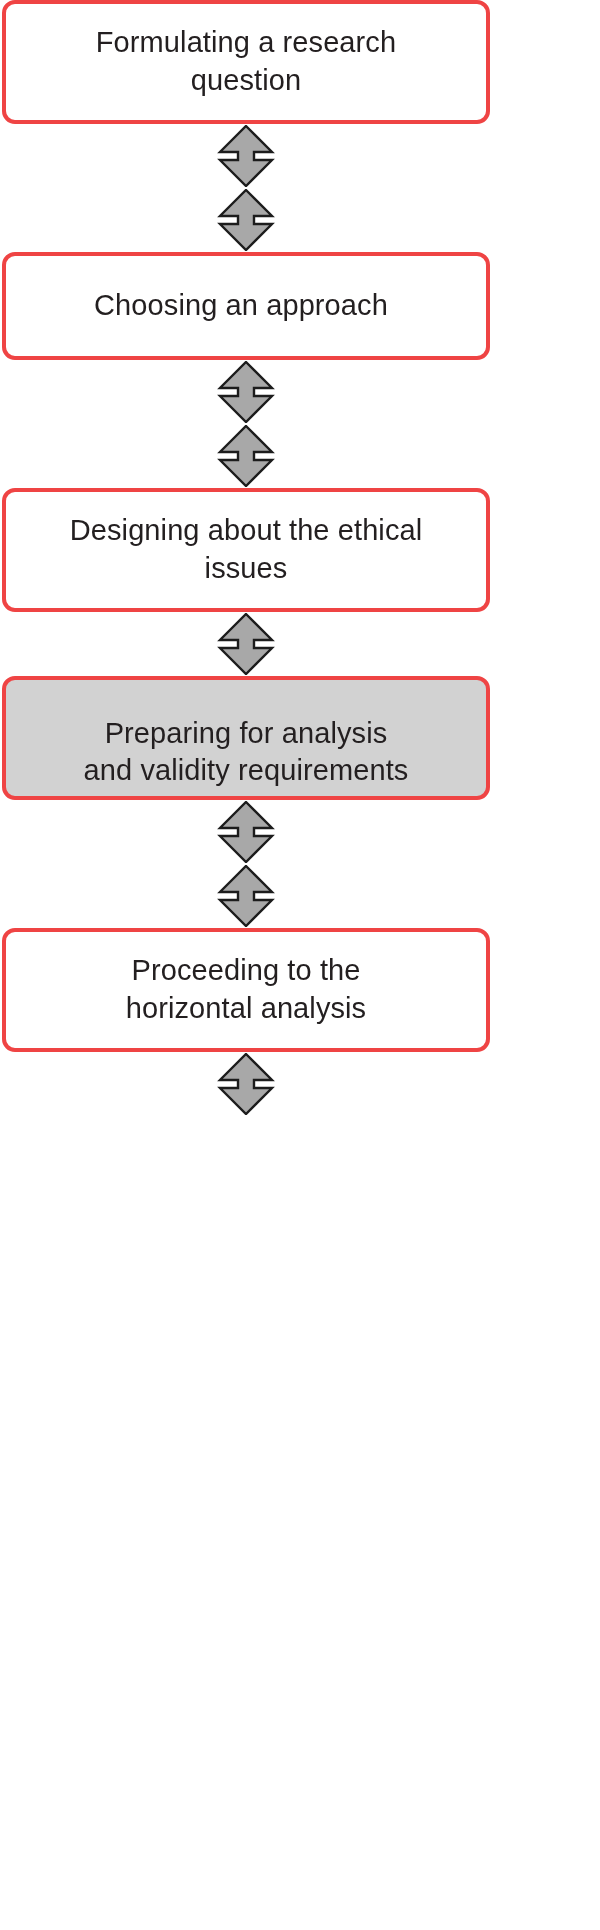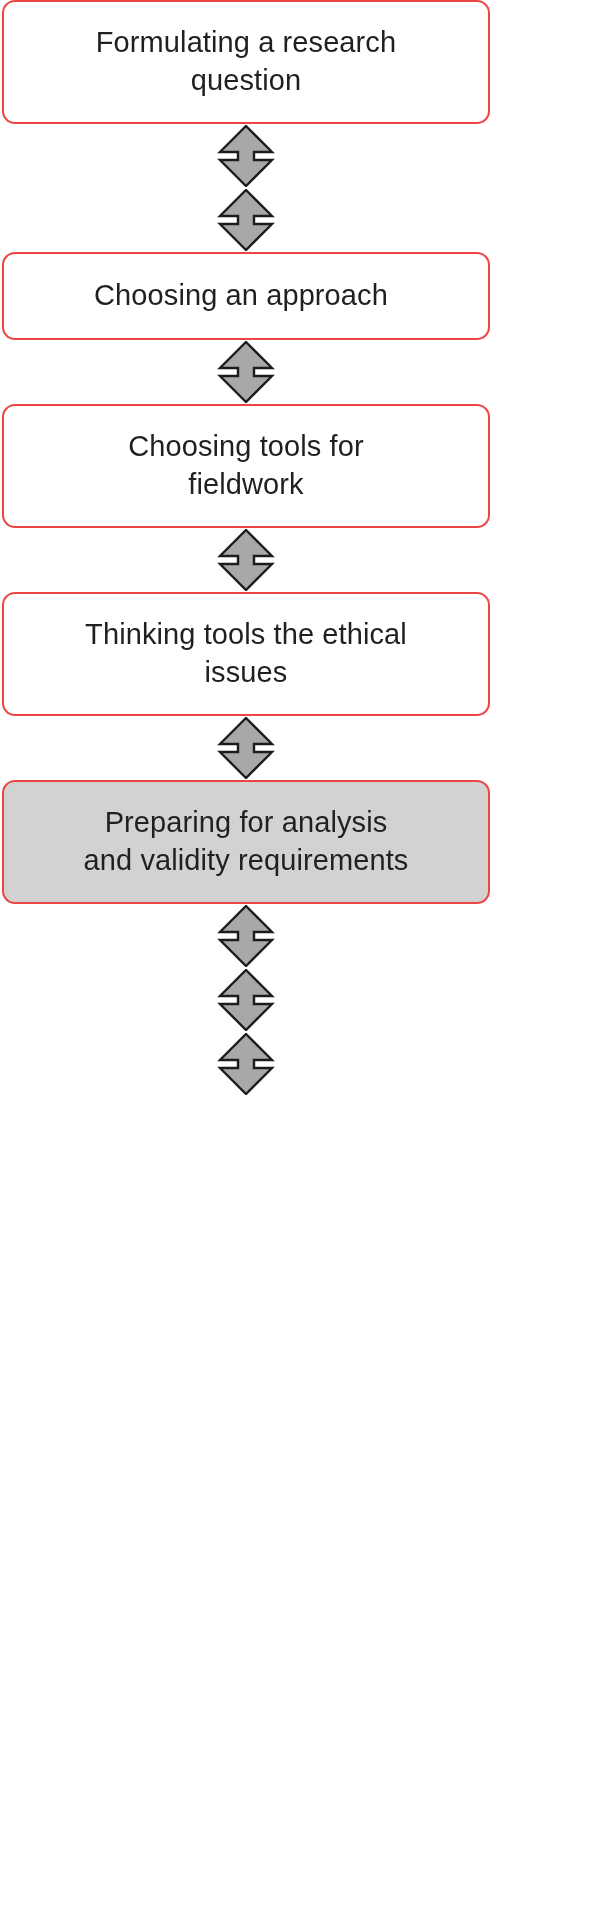--- a/index.html
+++ b/index.html
@@ -27,47 +27,48 @@
     top: 0;
     width: 488px;
     display: flex;
     flex-direction: column;
     align-items: stretch;
   }
 
   .node-box {
     box-sizing: border-box;
     width: 488px;
-    border: 2px solid #ef4444;
+    border: 4px solid #ef4444;
     border-radius: 13px;
     background: #ffffff;
     display: flex;
     align-items: center;
     justify-content: center;
     text-align: center;
     padding: 6px 18px;
   }
 
   .node-box.highlight {
     background: #d2d2d2;
+    align-items: flex-end;
   }
 
   .node-label {
     font-size: 29px;
     line-height: 1.30;
     color: #231f20;
     font-weight: 400;
     letter-spacing: 0.1px;
     white-space: pre-line;
     display: block;
   }
 
   
   .h-two  { height: 124px; }
-  .h-one  { height: 88px; padding-left: 8px; }
+  .h-one  { height: 108px; padding-left: 8px; }
 
   .connector {
     width: 488px;
     display: flex;
     align-items: center;
     justify-content: center;
   }
   .connector svg {
     display: block;
   }
@@ -101,33 +102,29 @@
     <div class="node-box h-one">
       <span class="node-label">Choosing an approach</span>
     </div>
 
     <div class="connector conn-tall">
       <svg width="62" height="62" viewBox="0 0 62 62">
         <polygon points="31,1 57,27 39,27 39,35 57,35 31,61 5,35 23,35 23,27 5,27" fill="#a8a8a8" stroke="#1c1c1c" stroke-width="2.4" stroke-linejoin="miter"></polygon>
       </svg>
     </div>
 
-    <div class="node-box h-two">
-      <span class="node-label">Choosing tools for
-fieldwork</span>
-    </div>
 
     <div class="connector conn-tall">
       <svg width="62" height="62" viewBox="0 0 62 62">
         <polygon points="31,1 57,27 39,27 39,35 57,35 31,61 5,35 23,35 23,27 5,27" fill="#a8a8a8" stroke="#1c1c1c" stroke-width="2.4" stroke-linejoin="miter"></polygon>
       </svg>
     </div>
 
     <div class="node-box h-two">
-      <span class="node-label">Thinking tools the ethical
+      <span class="node-label">Designing about the ethical
 issues</span>
     </div>
 
     <div class="connector conn-tall">
       <svg width="62" height="62" viewBox="0 0 62 62">
         <polygon points="31,1 57,27 39,27 39,35 57,35 31,61 5,35 23,35 23,27 5,27" fill="#a8a8a8" stroke="#1c1c1c" stroke-width="2.4" stroke-linejoin="miter"></polygon>
       </svg>
     </div>
 
     <div class="node-box h-two highlight">
@@ -141,20 +138,24 @@
       </svg>
     </div>
 
 
     <div class="connector conn-tall">
       <svg width="62" height="62" viewBox="0 0 62 62">
         <polygon points="31,1 57,27 39,27 39,35 57,35 31,61 5,35 23,35 23,27 5,27" fill="#a8a8a8" stroke="#1c1c1c" stroke-width="2.4" stroke-linejoin="miter"></polygon>
       </svg>
     </div>
 
+    <div class="node-box h-two">
+      <span class="node-label">Proceeding to the
+horizontal analysis</span>
+    </div>
 
     <div class="connector conn-tall">
       <svg width="62" height="62" viewBox="0 0 62 62">
         <polygon points="31,1 57,27 39,27 39,35 57,35 31,61 5,35 23,35 23,27 5,27" fill="#a8a8a8" stroke="#1c1c1c" stroke-width="2.4" stroke-linejoin="miter"></polygon>
       </svg>
     </div>
 
 
   </div>
 </div>

